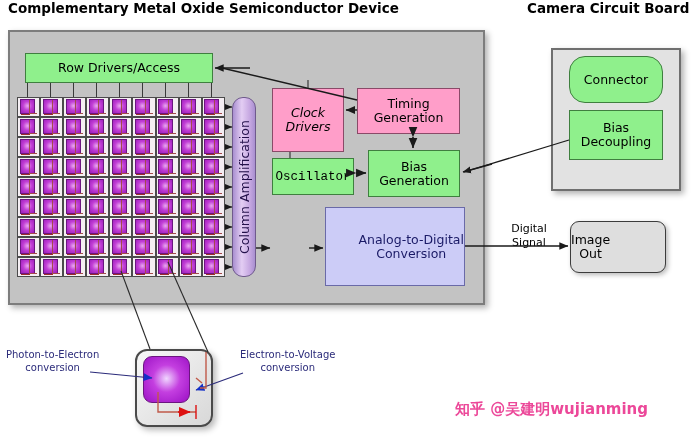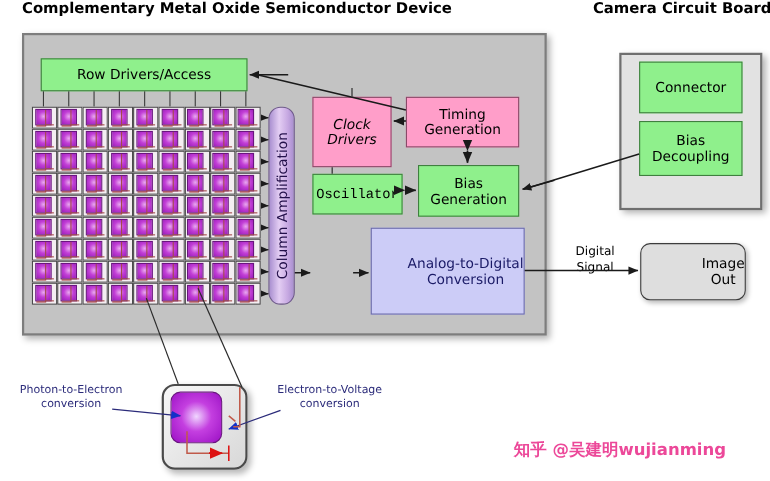--- a/index.html
+++ b/index.html
@@ -1,21 +1,21 @@
 <!DOCTYPE html>
 <html><head>
 <meta charset="utf-8">
 <style>
   html,body{margin:0;padding:0;}
   body{
     width:700px;height:437px;position:relative;overflow:hidden;
     background:#ffffff;
     font-family:"DejaVu Sans","Liberation Sans",sans-serif;
   }
-  #stage{position:absolute;left:12px;top:0;width:600px;height:437px;}
+  #stage{position:absolute;left:0;top:0;width:600px;height:437px;}
 
   
   .title{
     position:absolute;font-size:13.5px;font-weight:bold;color:#000;
     letter-spacing:0px;white-space:nowrap;
   }
   #title-cmos{left:8px;top:0px;}
   #title-board{left:527px;top:0px;}
 
   
@@ -45,27 +45,27 @@
   .blue {background:#ccccf7;border-color:#6a6aa8;color:#1a1a66;}
 
   #row-drivers{left:25px;top:53px;width:188px;height:30px;}
   #clock-drivers{left:272px;top:88px;width:72px;height:64px;font-style:italic;}
   #timing-gen{left:357px;top:88px;width:103px;height:46px;}
   #bias-gen{left:368px;top:150px;width:92px;height:47px;}
   #oscillator{left:272px;top:158px;width:82px;height:37px;font-family:Liberation Mono, monospace;}
   #gain{left:272px;top:211px;width:37px;height:75px;}
   #adc{left:325px;top:207px;width:140px;height:79px;justify-content:flex-end;}
 
-  #connector{left:569px;top:56px;width:94px;height:47px;}
+  #connector{left:569px;top:56px;width:94px;height:47px;border-radius:16px;}
   #bias-decoupling{left:569px;top:110px;width:94px;height:50px;}
 
   #image-out{
     position:absolute;left:570px;top:221px;width:96px;height:52px;
     background:#dedede;border:1.5px solid #3c3c3c;border-radius:9px;
-    box-sizing:border-box;display:flex;align-items:center;justify-content:flex-end;
+    box-sizing:border-box;display:flex;align-items:center;justify-content:flex-start;
     text-align:center;font-size:12.5px;color:#000;line-height:1.15;
     box-shadow:2px 2px 5px rgba(0,0,0,.28);
   }
 
   
   #col-amp{
     position:absolute;left:232px;top:97px;width:24px;height:180px;
     background:linear-gradient(to right,#a98fd0,#e3cdf3 40%,#c7a9e2 75%,#a98fd0);
     border:1px solid #6f5a8c;border-radius:11px;box-sizing:border-box;
     overflow:hidden;

